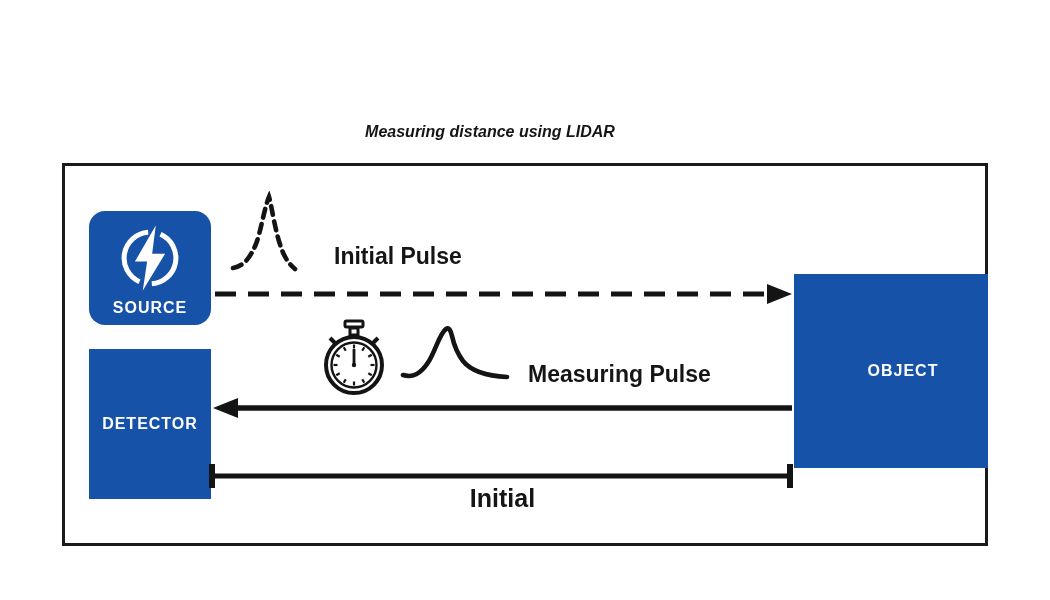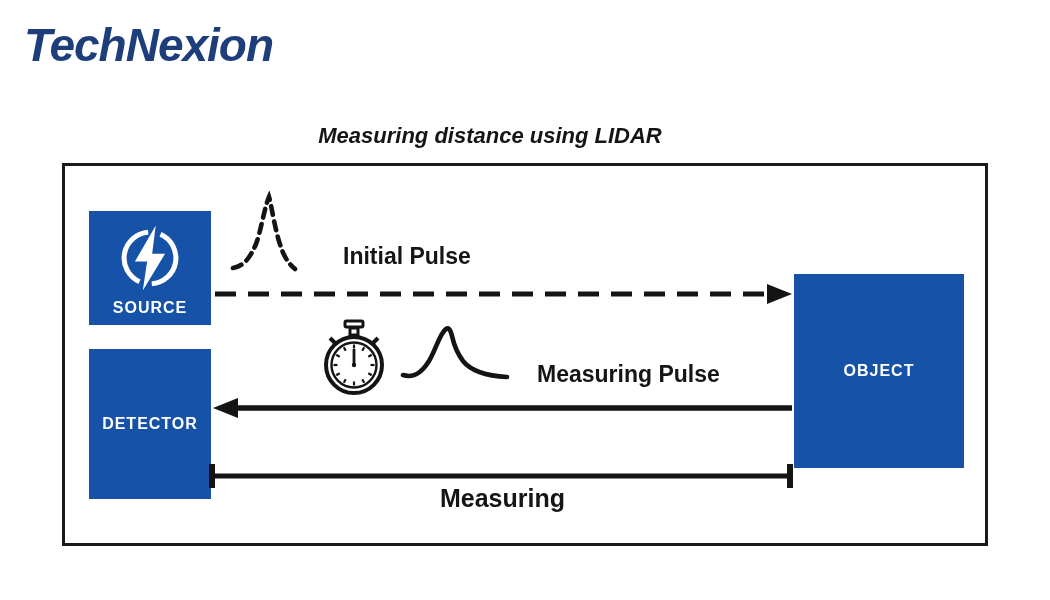--- a/index.html
+++ b/index.html
@@ -16,64 +16,62 @@
   }
   .logo {
     position: absolute; left: 24px; top: 18px;
     font-size: 46px; font-weight: bold; font-style: italic;
     letter-spacing: -1px;
     color: var(--brand-blue, #1e3d7b);
   }
   .title {
     position: absolute; left: 225px; top: 123px; width: 530px;
     text-align: center;
-    font-size: 22px; font-weight: bold; font-style: italic;
+    font-size: 16px; font-weight: bold; font-style: italic;
     color: #151515;
   }
   .frame {
     position: absolute; left: 62px; top: 163px;
     width: 926px; height: 383px;
     border: 3px solid var(--frame-border, #1a1a1a);
     box-sizing: border-box;
     background: var(--background, #ffffff);
   }
   .bluebox {
     position: absolute;
     background: var(--box-blue, #1552a8);
     color: #ffffff;
     display: flex; flex-direction: column;
     align-items: center; justify-content: center;
   }
   .bluebox .boxlabel {
     font-weight: bold; letter-spacing: 1px; font-size: 16px;
   }
-  .source-box  { left: 24px;  top: 45px;  width: 122px; height: 114px; }
+  .source-box  { left: 24px;  top: 45px;  width: 122px; height: 114px; border-radius: 16px; }
   .source-box .iconwrap { flex: 1; display: flex; align-items: center; justify-content: center; padding-top: 6px; }
   .source-box .boxlabel { margin-bottom: 8px; font-size: 16px; }
   .detector-box{ left: 24px;  top: 183px; width: 122px; height: 150px; }
-  .object-box  { left: 729px; top: 108px; width: 170px; height: 194px; }
+  .object-box  { left: 729px; top: 108px; width: 170px; height: 194px; padding-left: 24px; }
   .abs { position: absolute; }
   .pulse-label {
     position: absolute;
     font-size: 23px; font-weight: bold; color: #151515;
     white-space: nowrap;
-    margin-left: 9px;
   }
   .distance-label {
     position: absolute; left: 148px; top: 318px; width: 579px;
     text-align: center; font-size: 25px; font-weight: bold; color: #151515;
   }
   svg { display: block; }
 </style>
 </head>
 <body>
 
 <div class="page">
 
-  <div class="logo">TechNexion</div>
 
   <div class="title">Measuring distance using LIDAR</div>
 
   <div class="frame">
 
     <div class="bluebox source-box">
       <div class="iconwrap">
         <svg width="72" height="72" viewBox="0 0 100 100">
           <path d="M64.6,17.1 A36,36 0 0 1 52.5,85.9" fill="none" stroke="#ffffff" stroke-width="7"></path>
           <path d="M35.4,82.9 A36,36 0 0 1 47.5,14.1" fill="none" stroke="#ffffff" stroke-width="7"></path>
@@ -147,16 +145,16 @@
     </div>
 
     <div class="abs" style="left:143px; top:297px;">
       <svg width="586" height="26" viewBox="0 0 586 26">
         <line x1="4" y1="13" x2="582" y2="13" stroke="#141414" stroke-width="5"></line>
         <line x1="4" y1="1" x2="4" y2="25" stroke="#141414" stroke-width="6"></line>
         <line x1="582" y1="1" x2="582" y2="25" stroke="#141414" stroke-width="6"></line>
       </svg>
     </div>
 
-    <div class="distance-label">Measuring</div>
+    <div class="distance-label">Initial</div>
 
   </div>
 </div>
 
 </body></html>

